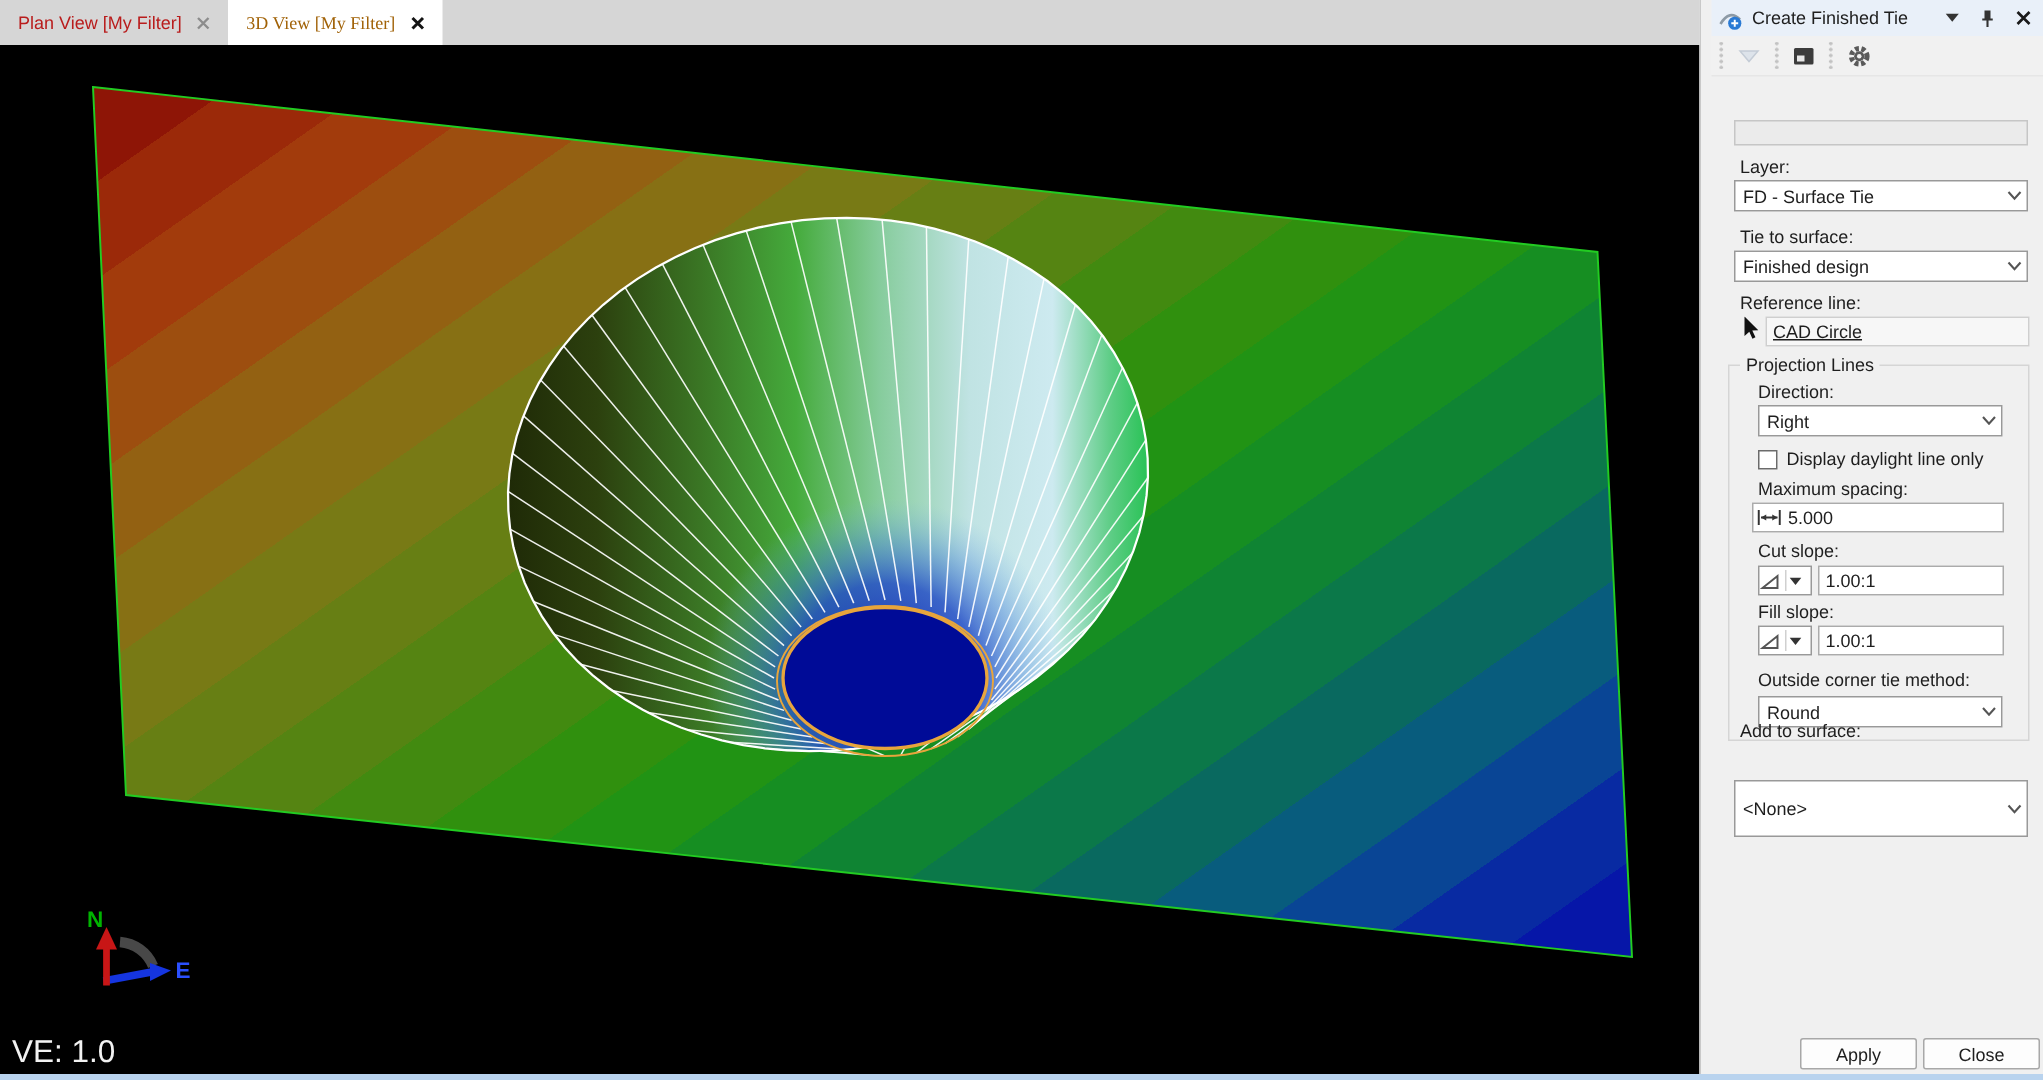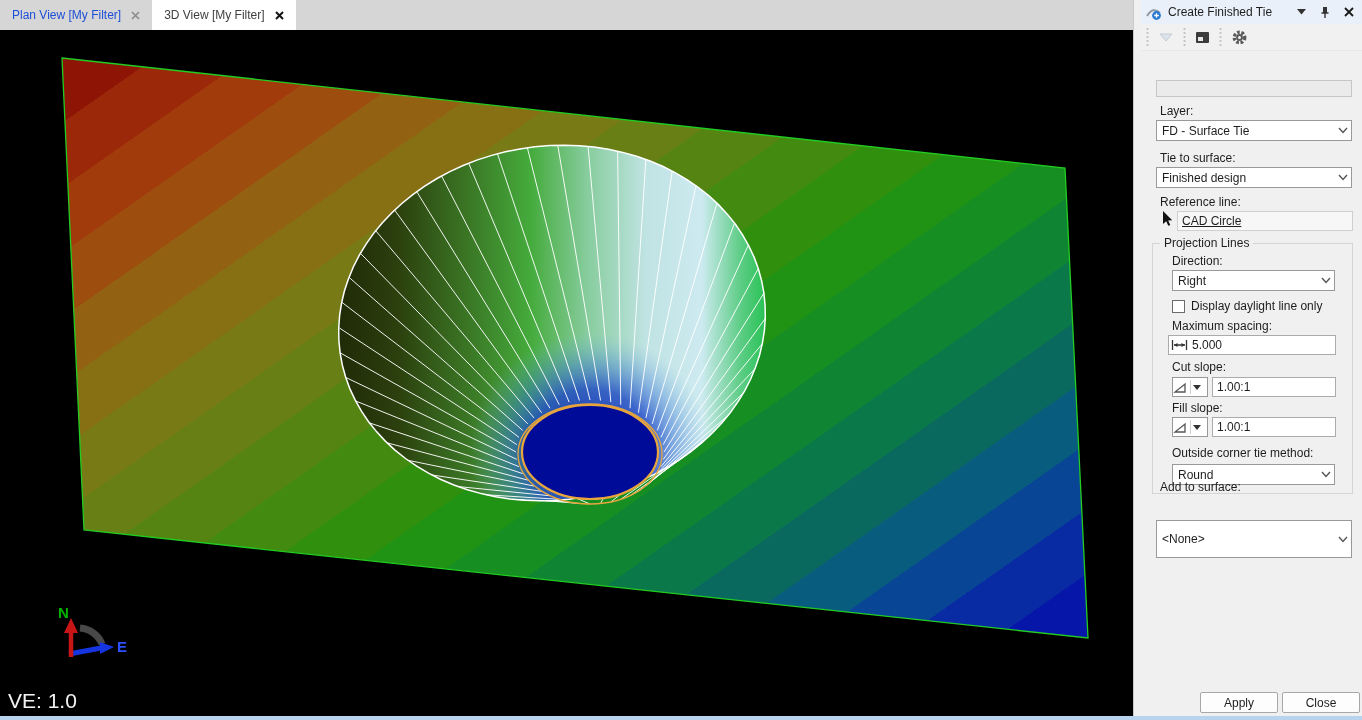--- a/index.html
+++ b/index.html
@@ -3,23 +3,23 @@
 <meta charset="utf-8">
 <style>
   html,body{margin:0;padding:0;background:#303030;}
   .app{position:relative;width:1362px;height:720px;overflow:hidden;
        font-family:"Liberation Sans",sans-serif;font-size:12px;color:#1e1e1e;
        background:#f0f0f0;}
   
   .tabbar{position:absolute;left:0;top:0;width:1133px;height:30px;background:#d6d6d6;display:flex;}
   .tab{display:flex;align-items:center;gap:10px;padding:0 12px;height:30px;cursor:default;}
   .tab .lbl{white-space:nowrap;}
-  .tab.inactive .lbl{color:#1d4ed8;}
+  .tab.inactive .lbl{color:#b91c1c;}
   .tab.active{background:#ffffff;}
-  .tab.active .lbl{color:#404040;}
+  .tab.active .lbl{color:#a16207;font-family:Liberation Serif, serif;}
   
   .viewport{position:absolute;left:0;top:30px;width:1133px;height:686px;background:#000;}
   
   .splitter{position:absolute;left:1133px;top:0;width:8px;height:716px;background:#f0f0f0;border-left:1px solid #c9c9c9;}
   
   .panel{position:absolute;left:1141px;top:0;width:221px;height:716px;background:#f0f0f0;}
   .panel-header{position:absolute;left:0;top:0;width:221px;height:24px;background:#e9f0f9;
                 display:flex;align-items:center;gap:6px;padding:0 4px;box-sizing:border-box;}
   .panel-header .ttl{flex:1;white-space:nowrap;overflow:hidden;}
   .hbtn{width:18px;height:18px;display:flex;align-items:center;justify-content:center;}

